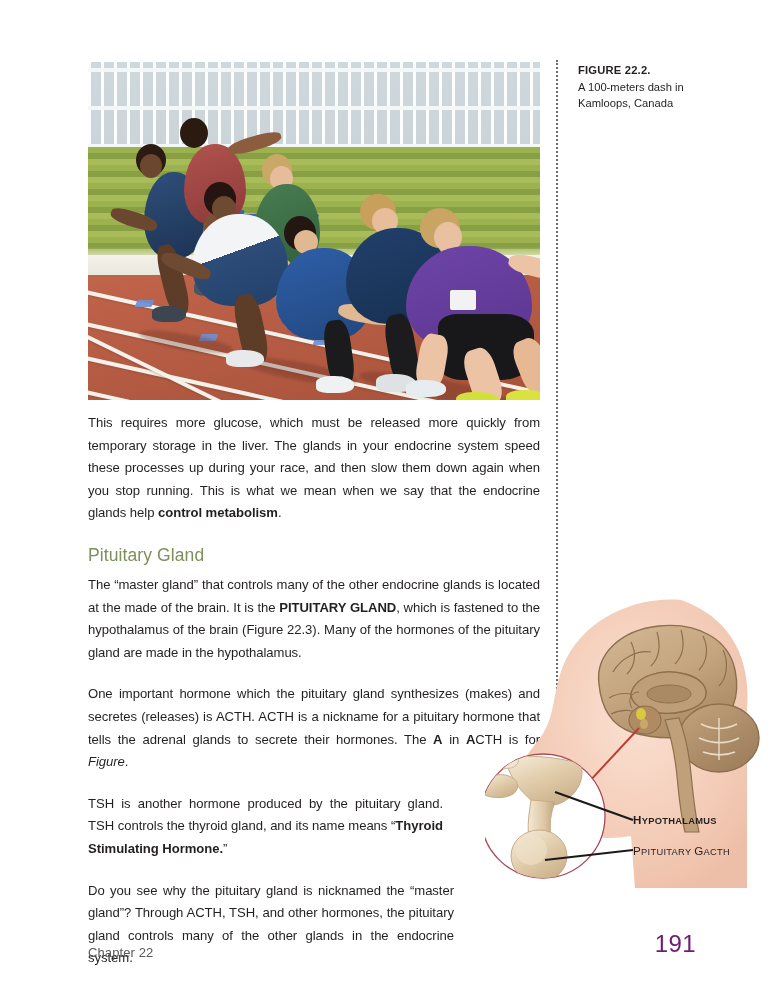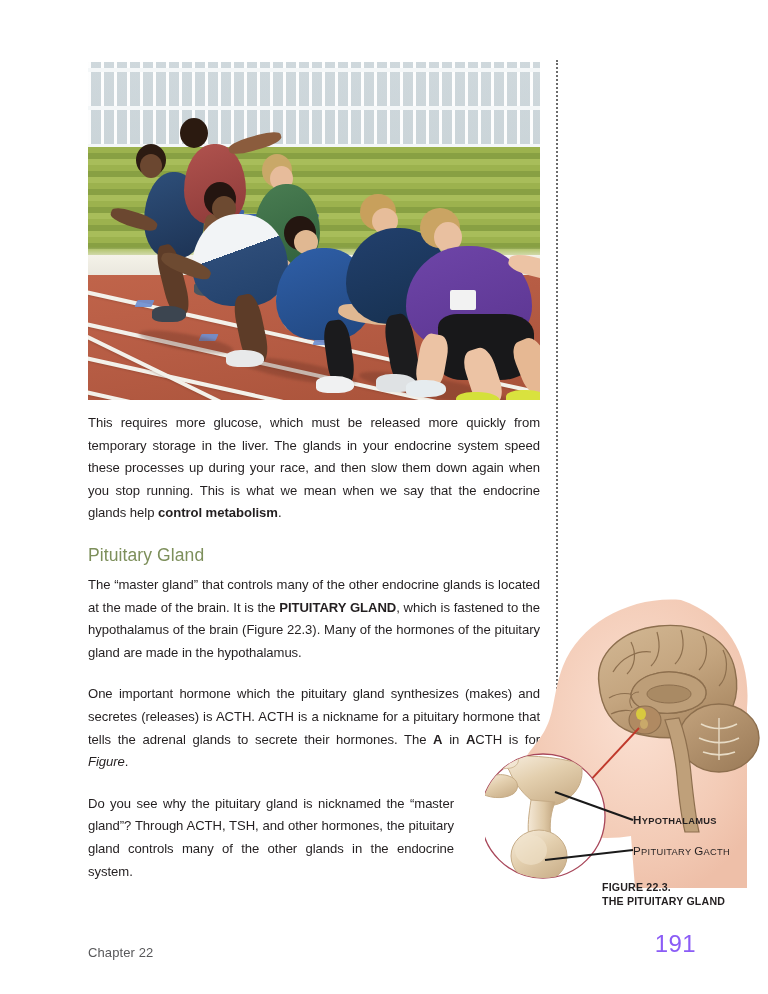--- a/index.html
+++ b/index.html
@@ -202,21 +202,21 @@
     top: 945px;
     font-size: 13px;
     color: #58585a;
     letter-spacing: 0.1px;
   }
   .footer-page {
     position: absolute;
     right: 72px;
     top: 930px;
     font-size: 24px;
-    color: #8b5cf6;
+    color: #701a75;
     letter-spacing: 0.4px;
   }
 </style>
 </head>
 <body>
 
 <div id="page">
 
   <div class="photo-frame">
     <div class="ph-sky"></div>
@@ -301,31 +301,37 @@
     <div class="ph-leg" style="left:330px; top:272px; width:28px; height:54px; background:#ecc3a4; transform:rotate(10deg);"></div>
     <div class="ph-shoe" style="left:368px; top:330px; width:44px; height:18px; background:#d4e03a;"></div>
     <div class="ph-shoe" style="left:318px; top:318px; width:40px; height:17px; background:#e6ecef;"></div>
 
     <div class="ph-leg" style="left:430px; top:276px; width:30px; height:56px; background:#e6b893; transform:rotate(-22deg);"></div>
     <div class="ph-shoe" style="left:418px; top:328px; width:42px; height:18px; background:#d9e23e;"></div>
   </div>
 
   <div class="divider"></div>
 
+  <div class="fig22-2">
+    <span class="fig-label">FIGURE 22.2.</span>
+    <span class="fig-text">A 100-meters dash in</span>
+    <span class="fig-text">Kamloops, Canada</span>
+  </div>
 
   <div class="body-col">
 
     <p class="para"><span>This requires more glucose, which must be released more quickly from temporary storage in the liver. The glands in your endocrine system speed these processes up during your race, and then slow them down again when you stop running. This is what we mean when we say that the endocrine glands help </span><b class="bold">control metabolism</b><span>.</span></p>
 
     <h2 class="section">Pituitary Gland</h2>
 
     <p class="para"><span>The “master gland” that controls many of the other endocrine glands is located at the made of the brain. It is the </span><b class="bold">PITUITARY GLAND</b><span>, which is fastened to the hypothalamus of the brain (Figure 22.3). Many of the hormones of the pituitary gland are made in the hypothalamus.</span></p>
 
     <p class="para"><span>One important hormone which the pituitary gland synthesizes (makes) and secretes (releases) is ACTH. ACTH is a nickname for a pituitary hormone that tells the adrenal glands to secrete their hormones. The </span><b class="bold">A</b><span> in </span><b class="bold">A</b><span>CTH is for </span><i class="ital">Figure</i><span>.</span></p>
 
+    <p class="para narrow"><span>TSH is another hormone produced by the pituitary gland. TSH controls the thyroid gland, and its name means “</span><b class="bold">Thyroid Stimulating Hormone.</b><span>”</span></p>
 
     <p class="para narrow2 last">Do you see why the pituitary gland is nicknamed the “master gland”? Through ACTH, TSH, and other hormones, the pituitary gland controls many of the other glands in the endocrine system.</p>
   </div>
 
   <div class="anat">
     <svg width="283" height="300" viewBox="0 0 283 300" xmlns="http://www.w3.org/2000/svg">
       <defs>
         <radialGradient id="skinGrad" cx="50%" cy="40%" r="65%">
           <stop offset="0%" stop-color="#fbe0d2"></stop>
           <stop offset="70%" stop-color="#f3cbb6"></stop>
@@ -433,21 +439,17 @@
         <line x1="70" y1="204" x2="148" y2="232" stroke="#1a1a1a" stroke-width="2.1"></line>
         <line x1="60" y1="272" x2="148" y2="262" stroke="#1a1a1a" stroke-width="2.1"></line>
       </g>
     </svg>
   </div>
 
   <div class="callout callout-hypo"><span class="sc-first">H</span><span class="sc-rest">YPOTHALAMUS</span></div>
 
   <div class="callout callout-pit"><span class="sc-first">P</span><span class="sc-rest">PITUITARY </span><span class="sc-first">G</span><span class="sc-rest">ACTH</span></div>
 
-  <div class="fig22-3">
-    <span>FIGURE 22.3.</span>
-    <span>THE PITUITARY GLAND</span>
-  </div>
 
   <div class="footer-chapter">Chapter 22</div>
   <div class="footer-page">191</div>
 
 </div>
 
 </body></html>

